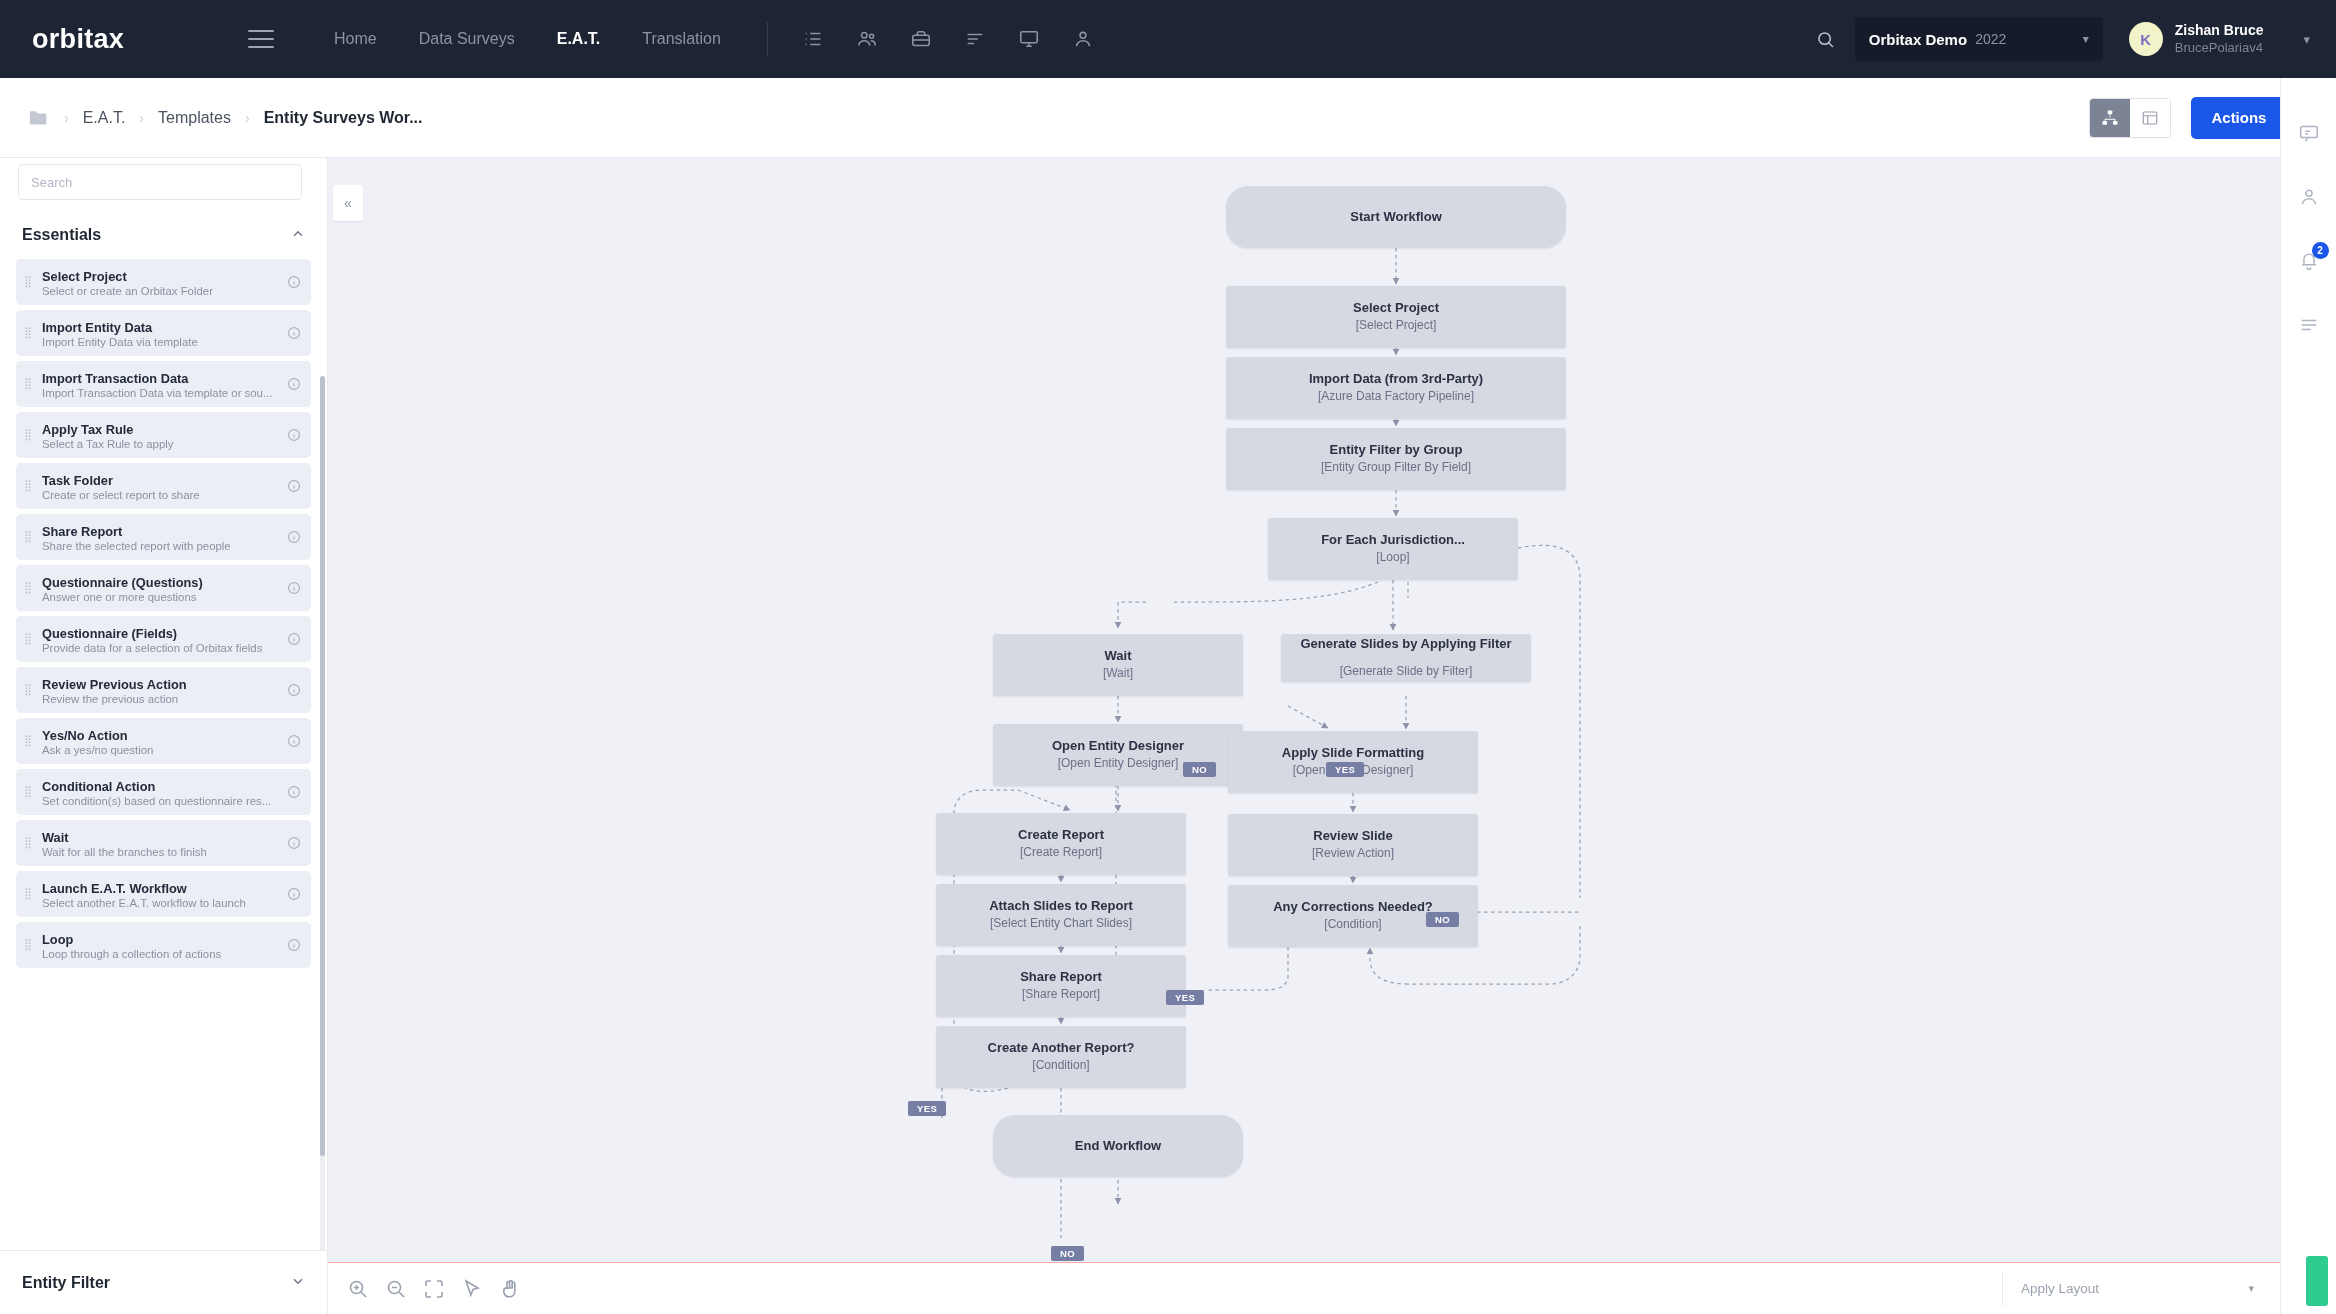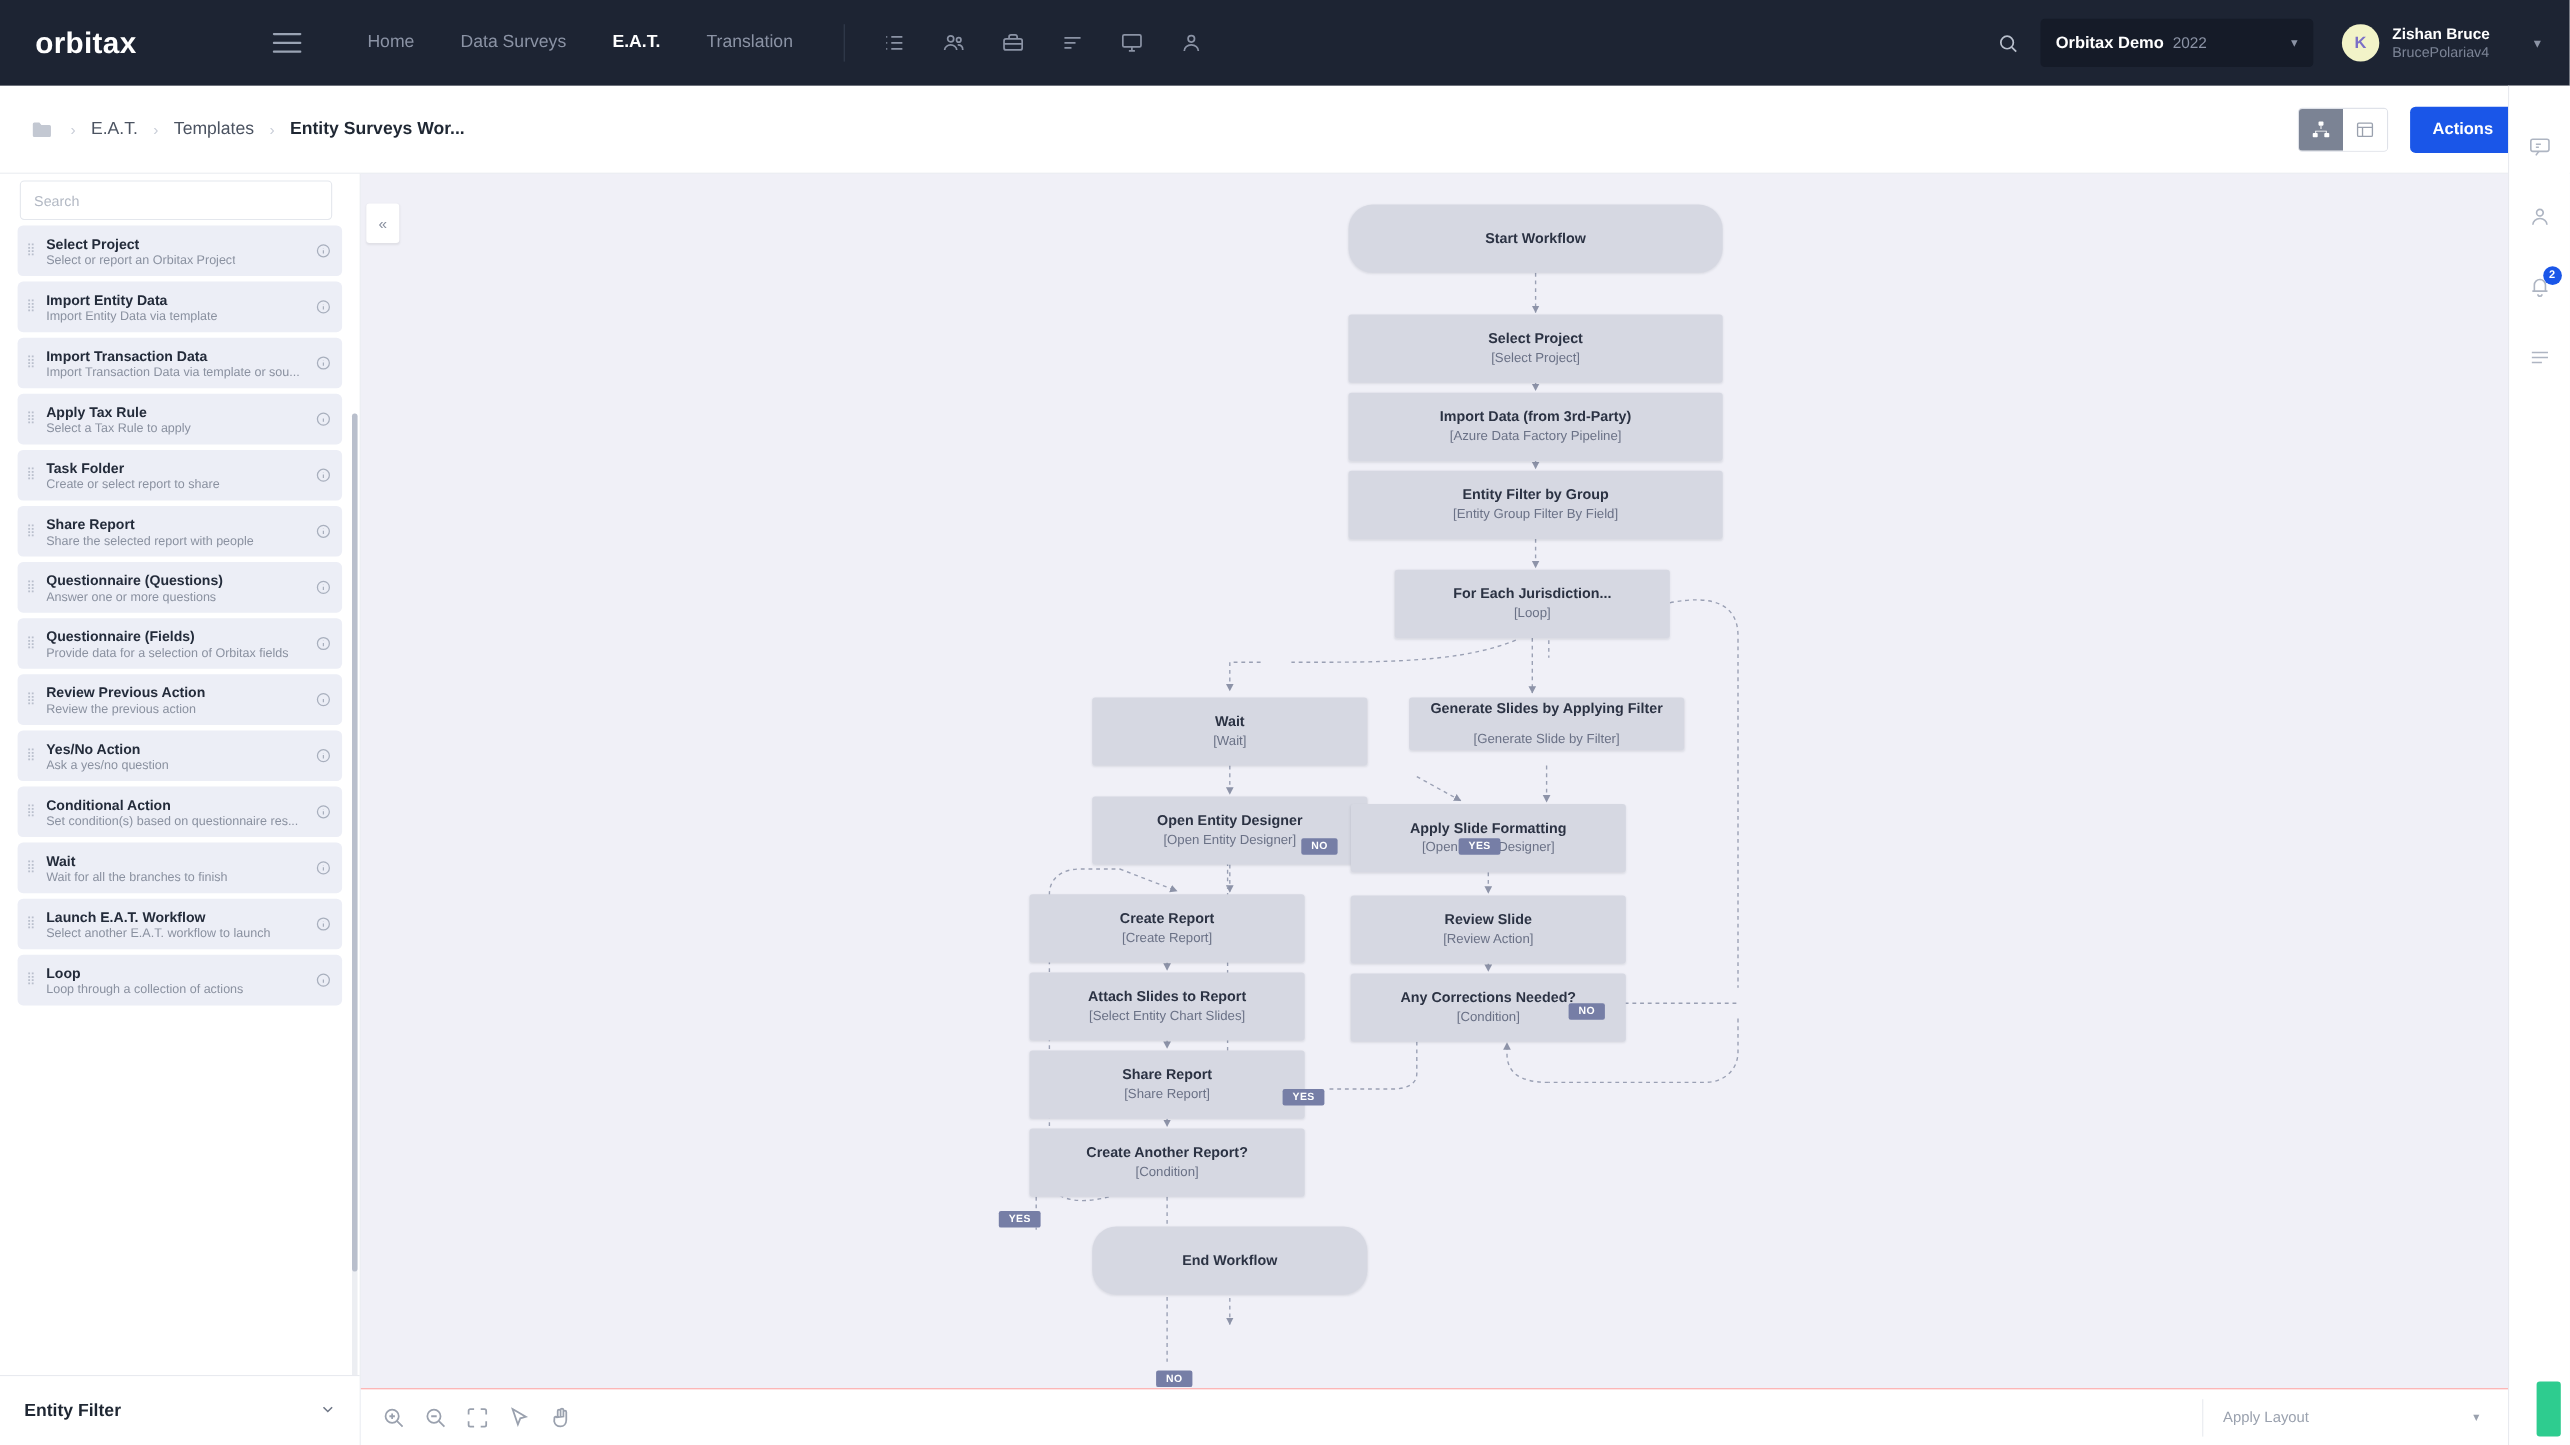--- a/index.html
+++ b/index.html
@@ -280,24 +280,32 @@
     <button class="actionsbtn">
       <span>Actions</span>
       <span>▾</span>
     </button>
   </div>
 </div>
 
 <div class="sidebar">
   <input class="sb-search" value="" placeholder="Search" style="">
   <div class="sb-scroll">
+    <div class="grouphdr">
+      <span class="gname">Essentials</span>
+      <span class="gchev">
+        <svg viewBox="0 0 16 16" width="14" height="14" fill="none" stroke="currentColor" stroke-width="1.6">
+            <path d="M3.5 10L8 5.5 12.5 10"></path>
+          </svg>
+      </span>
+    </div>
     <div id="action-list">
         <div class="actitem">
           <span class="drag">⣿</span>
-          <span class="actbody"><span class="acttitle">Select Project</span><div class="actdesc">Select or report an Orbitax Project</div></span>
+          <span class="actbody"><span class="acttitle">Select Project</span><div class="actdesc">Select or create an Orbitax Folder</div></span>
           <span class="infoicon"><svg viewBox="0 0 16 16" fill="none" stroke="currentColor" stroke-width="1.3">
               <circle cx="8" cy="8" r="6.2"></circle>
               <path d="M8 5.2v.2M8 7.4v3.4"></path>
             </svg></span>
         </div>
         <div class="actitem">
           <span class="drag">⣿</span>
           <span class="actbody"><span class="acttitle">Import Entity Data</span><div class="actdesc">Import Entity Data via template</div></span>
           <span class="infoicon"><svg viewBox="0 0 16 16" fill="none" stroke="currentColor" stroke-width="1.3">
               <circle cx="8" cy="8" r="6.2"></circle>

